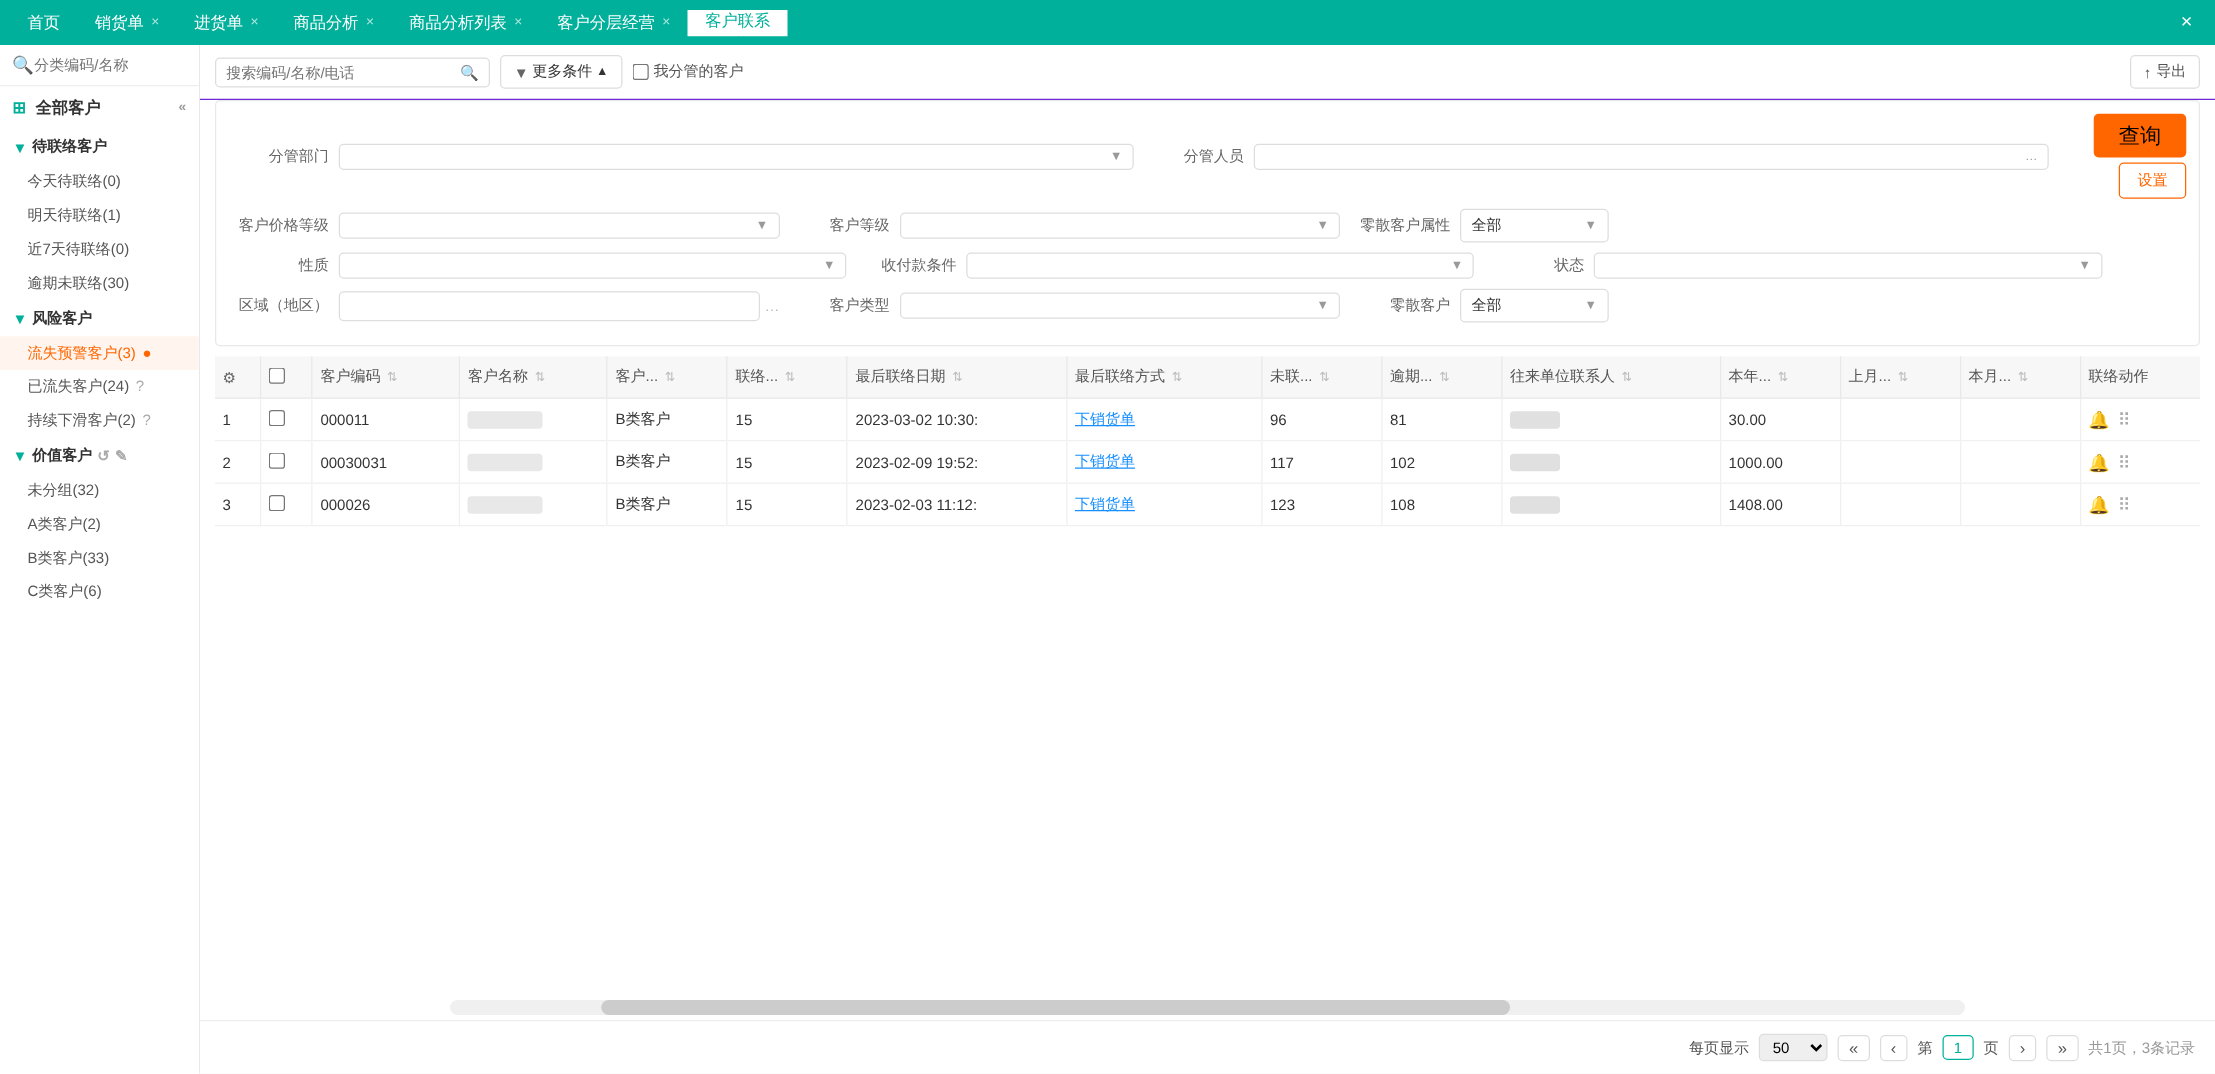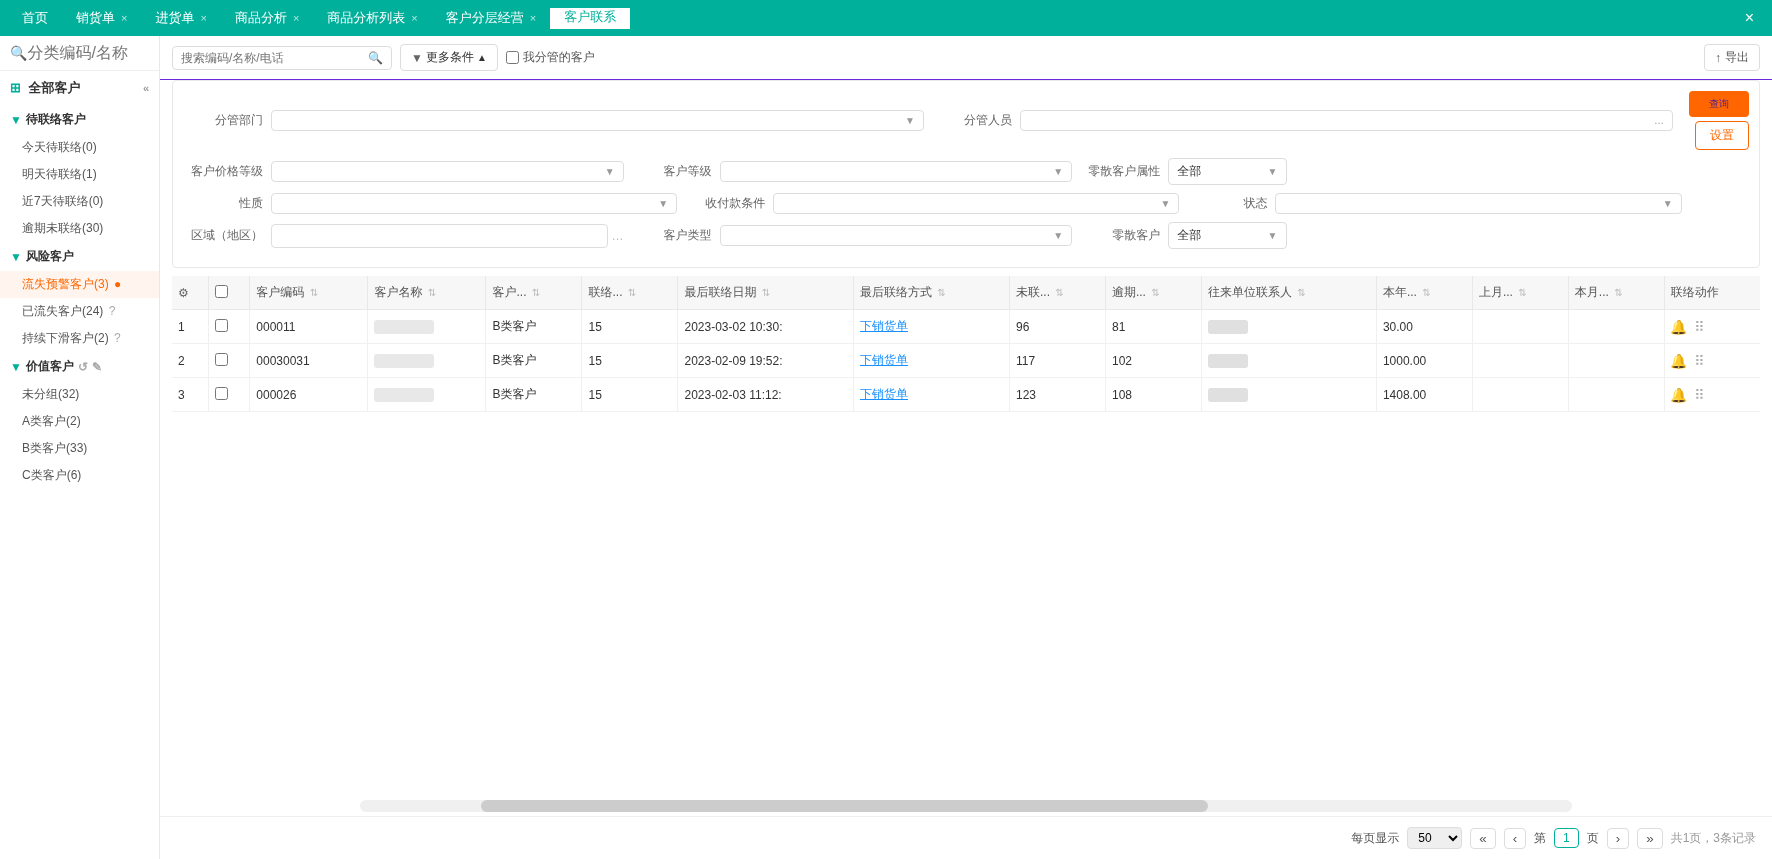--- a/index.html
+++ b/index.html
@@ -57,21 +57,21 @@
     }
     .sidebar-search {
       display: flex;
       align-items: center;
       padding: 8px 10px;
       border-bottom: 1px solid #eee;
     }
     .sidebar-search input {
       border: none;
       outline: none;
-      font-size: 16px;
+      font-size: 12px;
       flex: 1;
       color: #999;
     }
     .sidebar-search .search-icon { color: #aaa; font-size: 14px; }
 
     .sidebar-title {
       display: flex;
       align-items: center;
       justify-content: space-between;
       padding: 8px 10px;
@@ -219,26 +219,27 @@
       padding: 4px 8px;
       font-size: 12px;
       cursor: pointer;
       justify-content: space-between;
     }
     .adv-filter-select .sel-arrow { color: #999; font-size: 10px; }
     .adv-filter-dots { color: #bbb; margin-left: 4px; cursor: pointer; }
 
     .adv-filter-row .query-btn {
       background: #ff6600;
-      color: #4c1d95;
+      color: #000000;
       border: none;
       border-radius: 4px;
       padding: 6px 20px;
       cursor: pointer;
-      font-size: 10px;
+      font-size: 17px;
+      margin-left: 20px;
     }
     .adv-filter-row .setting-btn {
       background: #fff;
       color: #ff6600;
       border: 1px solid #ff6600;
       border-radius: 4px;
       padding: 5px 14px;
       cursor: pointer;
       font-size: 12px;
     }

